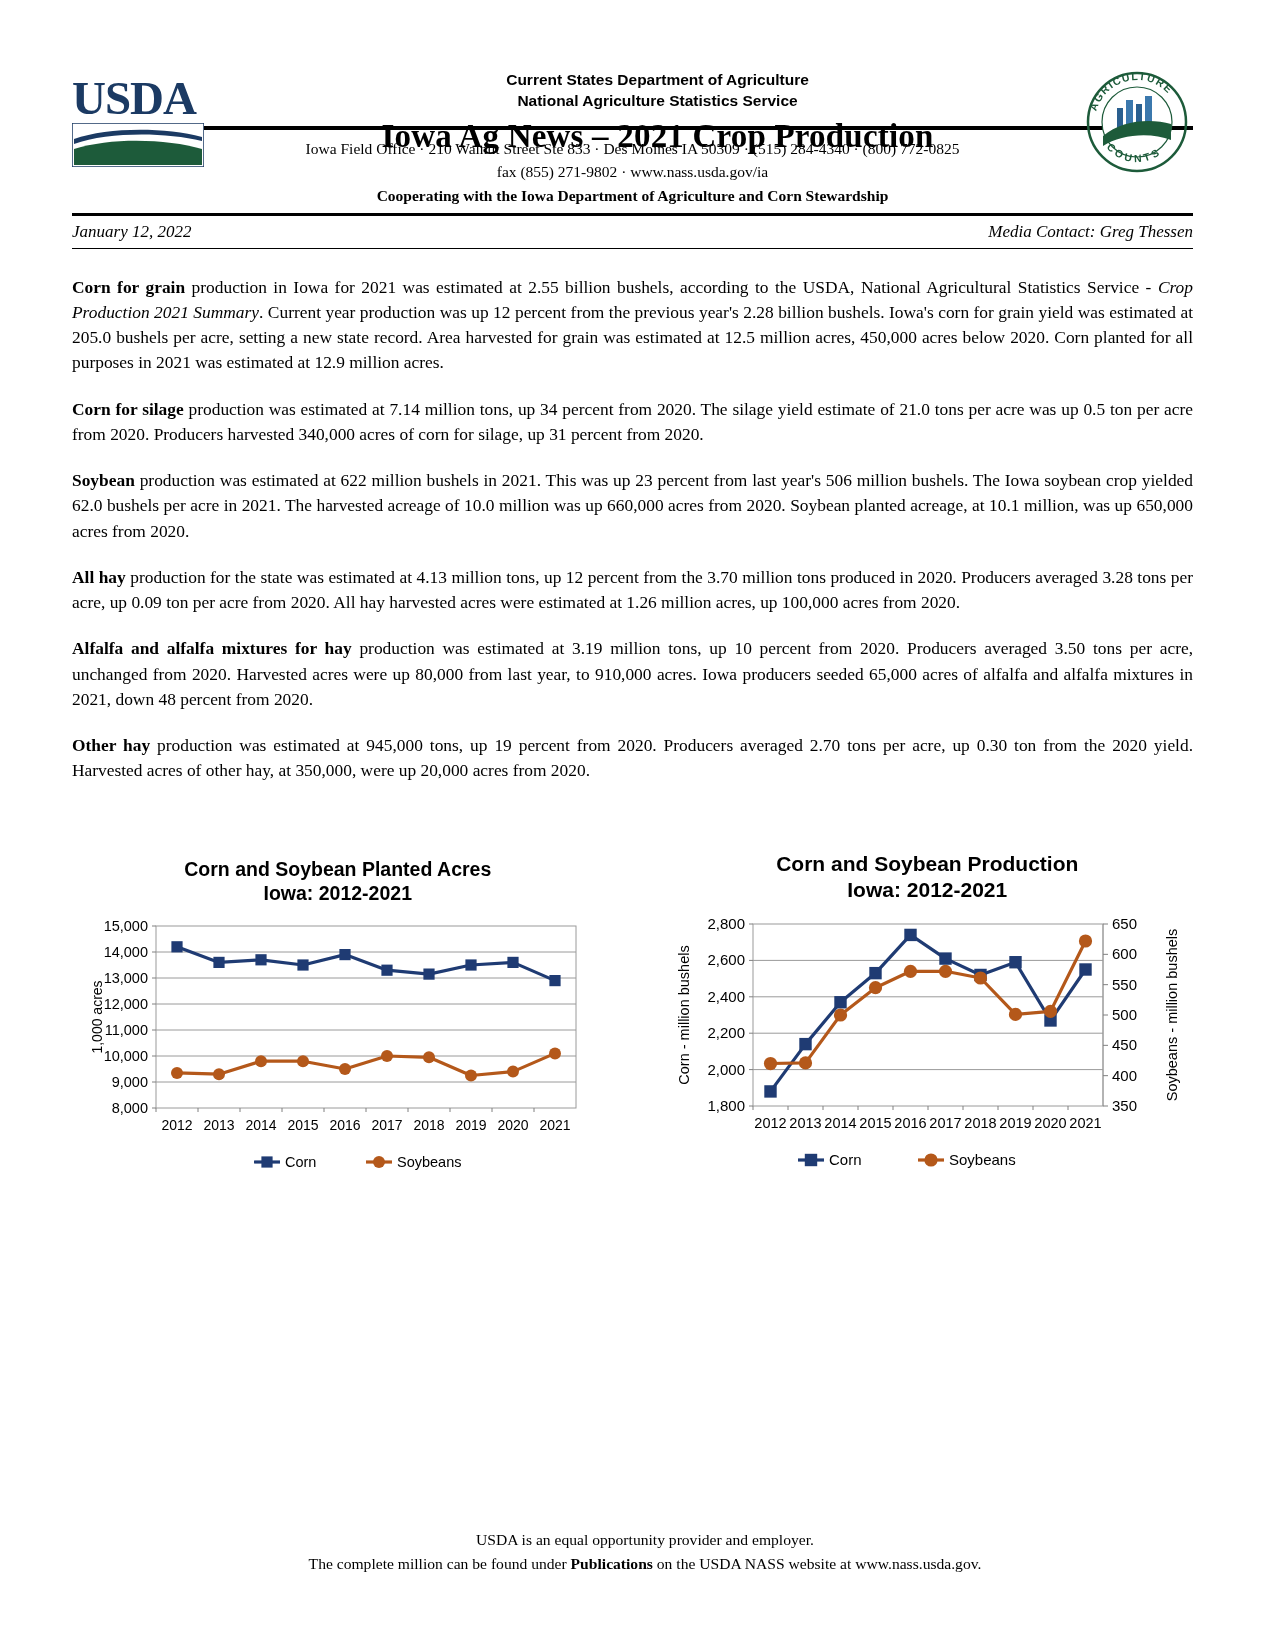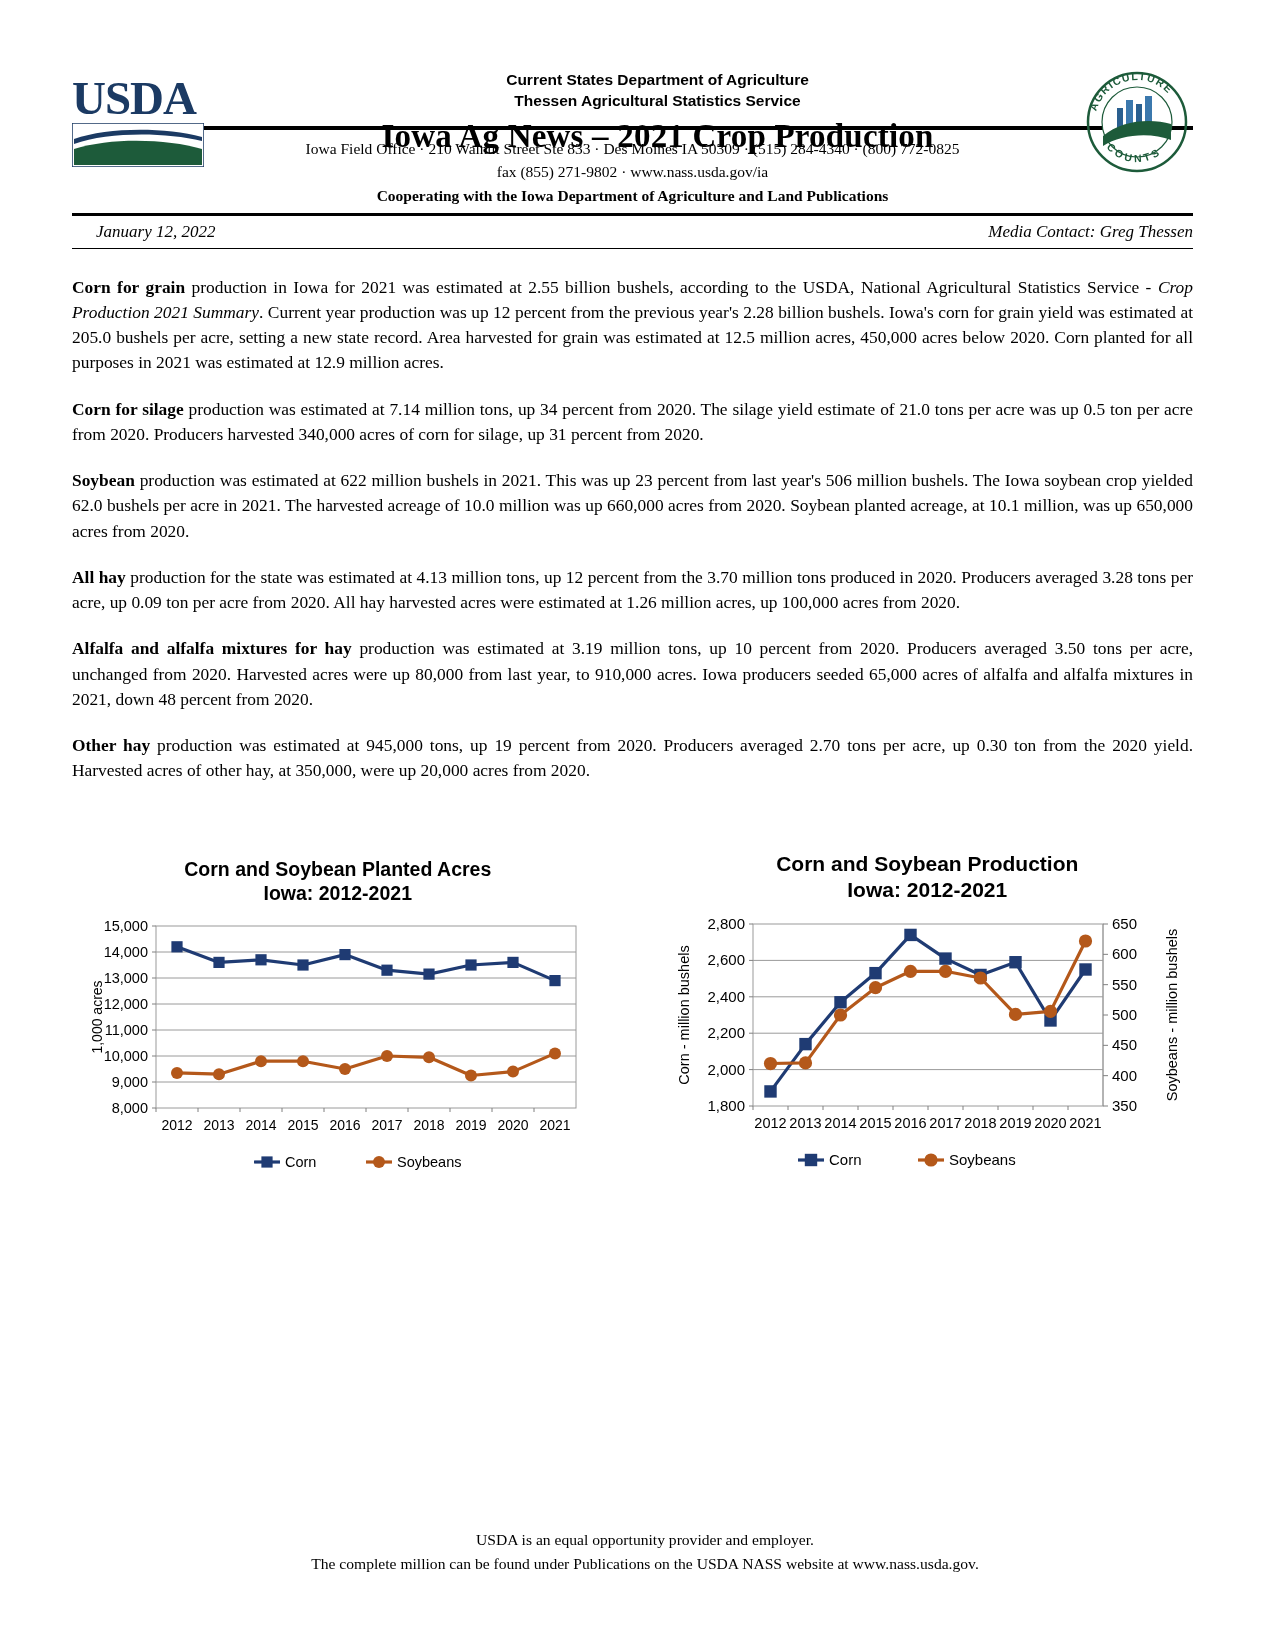--- a/index.html
+++ b/index.html
@@ -41,21 +41,21 @@
   .rule-thick { margin: 8px 72px 0 72px; border-top: 3.5px solid #000; }
   .rule-thin  { margin: 0 72px; border-top: 1px solid #000; }
 
   .contact { text-align:center; font-size: 15.5px; line-height: 1.5; padding: 7px 72px 2px 72px; }
   .contact .bold { font-weight: bold; }
 
   .rule-thick2 { margin: 4px 72px 0 72px; border-top: 3.5px solid #000; }
 
   .daterow {
     display:flex; justify-content:space-between;
-    padding: 6px 72px 0 96px;
+    padding: 6px 72px 0 72px;
     font-style: italic; font-size: 17px;
   }
   .rule-after-date { margin: 6px 72px 0 72px; border-top: 1px solid #000; }
 
   
   .body-text { padding: 26px 72px 0 72px; }
   .para {
     font-size: 17.4px; line-height: 1.45; text-align: justify;
     margin: 0 0 21px 0;
   }
@@ -71,41 +71,41 @@
   }
   .c1 .chart-title { font-size: 19.5px; padding-top: 8px; }
   .c2 .chart-title { font-size: 21px; padding-top: 2px; }
   .chart-svg { display:block; margin: 6px auto 0 auto; }
 
   
   .footer {
     position:absolute; left:0; right:0; bottom: 62px;
     text-align:center; font-size: 15.6px; line-height: 1.5; padding-left: 25px;
   }
-  .footer b { font-weight: normal; }
+  .footer b { font-weight: bold; }
 </style>
 </head>
 <body>
 
 <div class="page">
 
   <div class="masthead">
 
     <div class="logo-usda">
       <div class="usda-word">USDA</div>
       <svg class="usda-swoosh" viewBox="0 0 132 44">
         <rect x="0" y="0" width="132" height="44" fill="#ffffff" stroke="#1b3a63" stroke-width="1.5"></rect>
         <path d="M2 16 C 36 4, 92 4, 130 14 L130 18 C92 9, 36 9, 2 21 Z" fill="#1b3a63"></path>
         <path d="M2 26 C 40 14, 96 16, 130 26 L130 42 L2 42 Z" fill="#1d5b3a"></path>
       </svg>
     </div>
 
     <div class="head-center">
       <div class="head-line1">Current States Department of Agriculture</div>
-      <div class="head-line2">Thessen Agricultural Statistics Service</div>
+      <div class="head-line2">National Agriculture Statistics Service</div>
       <div class="head-title">Iowa Ag News – 2021 Crop Production</div>
     </div>
 
     <div class="logo-ac">
       <svg width="112" height="112" viewBox="0 0 112 112">
         <defs>
           <path id="arcTop" d="M 14,56 A 42,42 0 0 1 98,56"></path>
           <path id="arcBot" d="M 16,56 A 40,40 0 0 0 96,56"></path>
         </defs>
         <circle cx="56" cy="56" r="49" fill="none" stroke="#1d5b3a" stroke-width="2.5"></circle>
@@ -126,21 +126,21 @@
       </svg>
     </div>
   </div>
 
   <div class="rule-thick"></div>
   <div class="rule-thin"></div>
 
   <div class="contact">
     <div>Iowa Field Office · 210 Walnut Street Ste 833 · Des Moines IA 50309 · (515) 284-4340 · (800) 772-0825</div>
     <div>fax (855) 271-9802  ·  www.nass.usda.gov/ia</div>
-    <div class="bold">Cooperating with the Iowa Department of Agriculture and Land Publications</div>
+    <div class="bold">Cooperating with the Iowa Department of Agriculture and Corn Stewardship</div>
   </div>
 
   <div class="rule-thick2"></div>
 
   <div class="daterow">
     <div>January 12, 2022</div>
     <div>Media Contact: Greg Thessen</div>
   </div>
   <div class="rule-after-date"></div>
 

